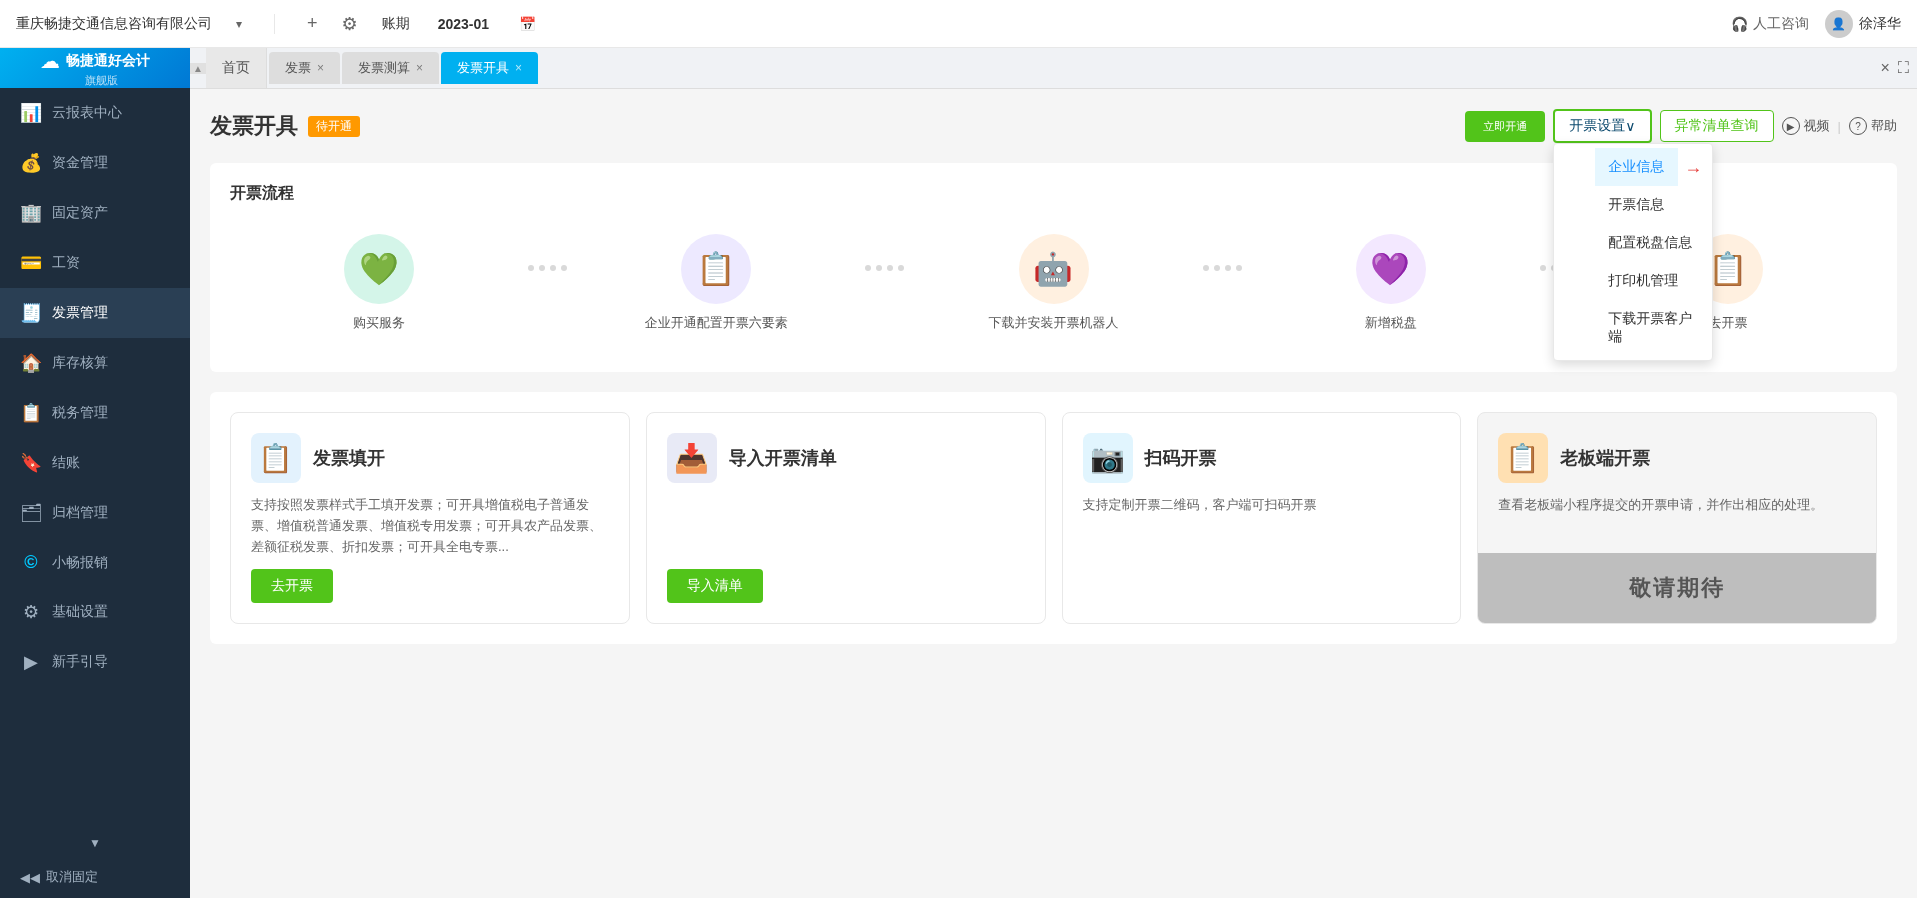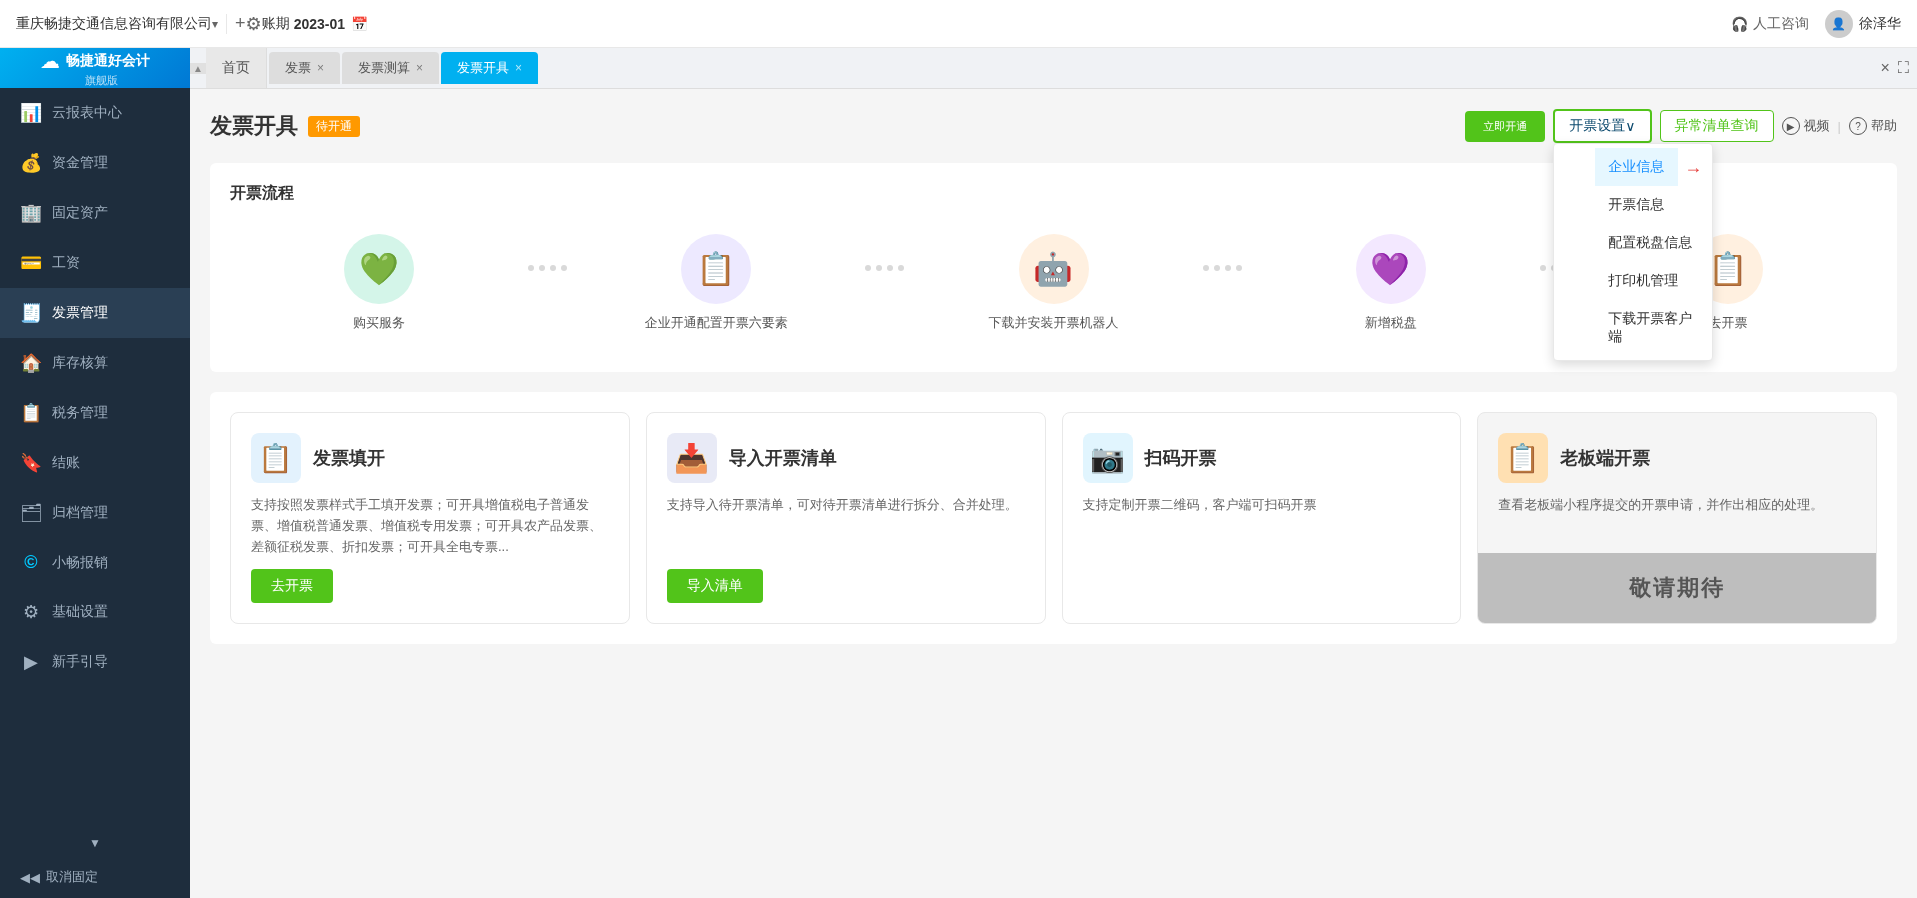--- a/index.html
+++ b/index.html
@@ -6,21 +6,21 @@
     body { font-family: 'Microsoft YaHei', Arial, sans-serif; font-size: 14px; background: #f5f5f5; width: 1917px; height: 898px; overflow: hidden; display: flex; flex-direction: column; }
 
     
     .top-bar {
       height: 48px;
       background: #fff;
       display: flex;
       align-items: center;
       padding: 0 16px;
       border-bottom: 1px solid #e8e8e8;
-      gap: 0;
+      gap: 24px;
       flex-shrink: 0;
     }
     .company-name {
       font-size: 14px;
       color: #333;
     }
     .dropdown-arrow {
       color: #666;
       font-size: 12px;
       cursor: pointer;
@@ -563,21 +563,20 @@
             <button class="method-btn">去开票</button>
           </div>
 
           <div class="method-card">
             <div class="method-header">
               <div class="method-icon" style="background:#e8eaf6;">
                 <span style="color:#3949ab;font-size:28px;">📥</span>
               </div>
               <span class="method-title">导入开票清单</span>
             </div>
-            <div class="method-desc">支持导入待开票清单，可对待开票清单进行拆分、合并处理。</div>
             <button class="method-btn">导入清单</button>
           </div>
 
           <div class="method-card">
             <div class="method-header">
               <div class="method-icon" style="background:#e1f5fe;">
                 <span style="color:#0277bd;font-size:28px;">📷</span>
               </div>
               <span class="method-title">扫码开票</span>
             </div>

